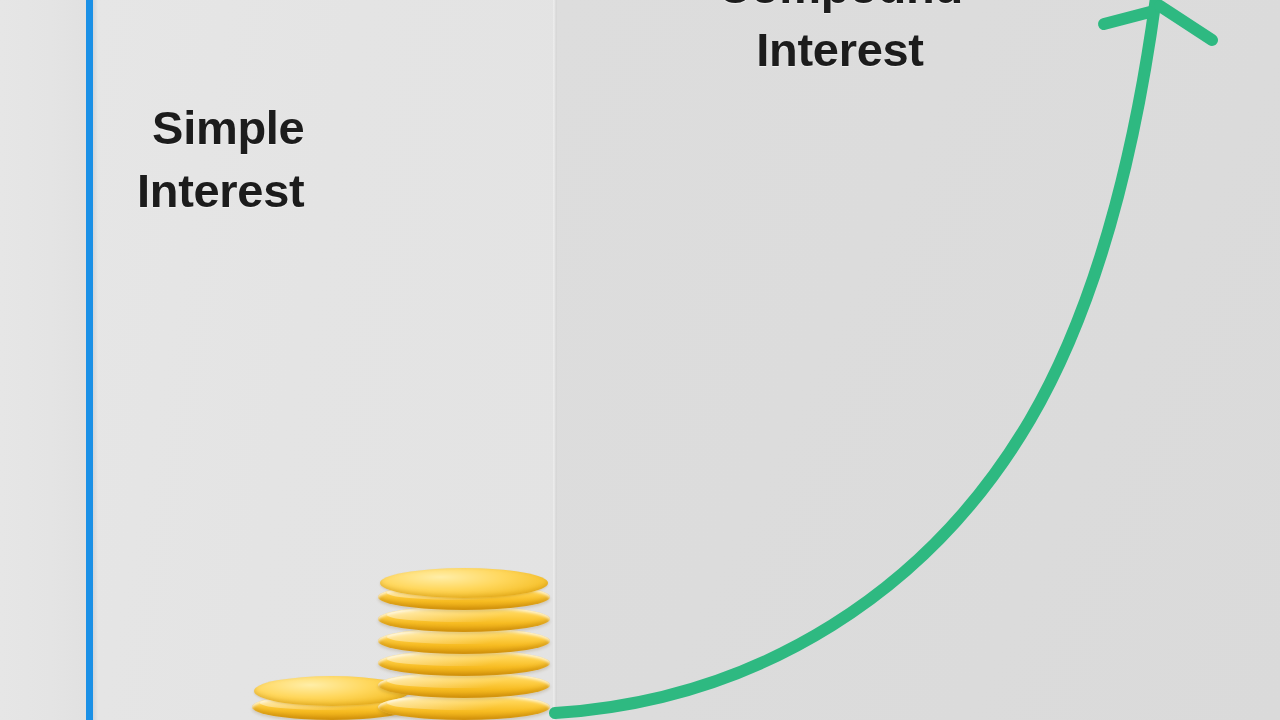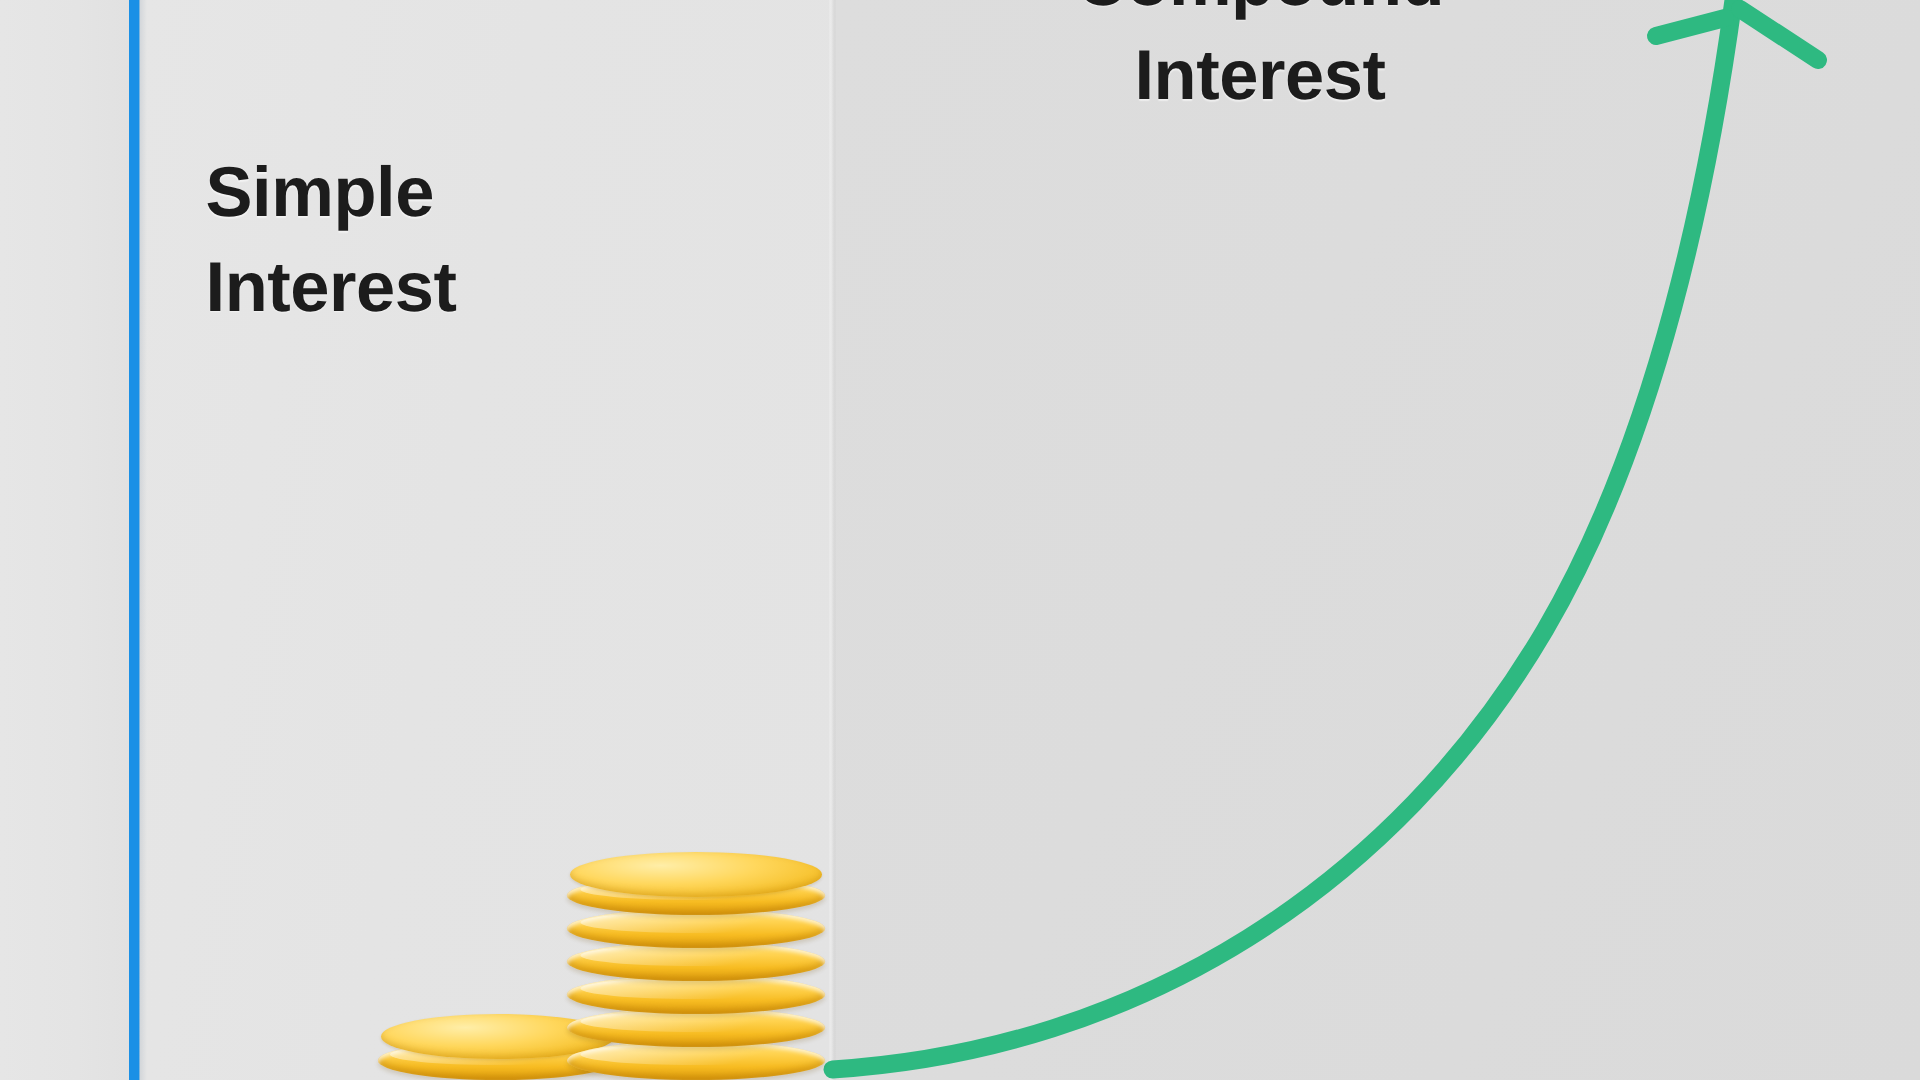--- a/index.html
+++ b/index.html
@@ -53,21 +53,21 @@
   .label {
     position:absolute;
     color:#1c1c1c;
     font-size:47px;
     font-weight:600;
     line-height:1.33;
     letter-spacing:-0.3px;
     white-space:pre-line;
     text-shadow:0 1px 1px rgba(255,255,255,.55);
   }
-  #label-simple   { left:137px; top:97px;  text-align:left; }
+  #label-simple   { left:137px; top:97px;  text-align:right; }
   #label-compound { left:555px; top:-44px; width:570px; text-align:center; }
 
   
   #growth-arrow {
     position:absolute; left:0; top:0;
     width:1280px; height:720px;
     pointer-events:none;
   }
 
   

